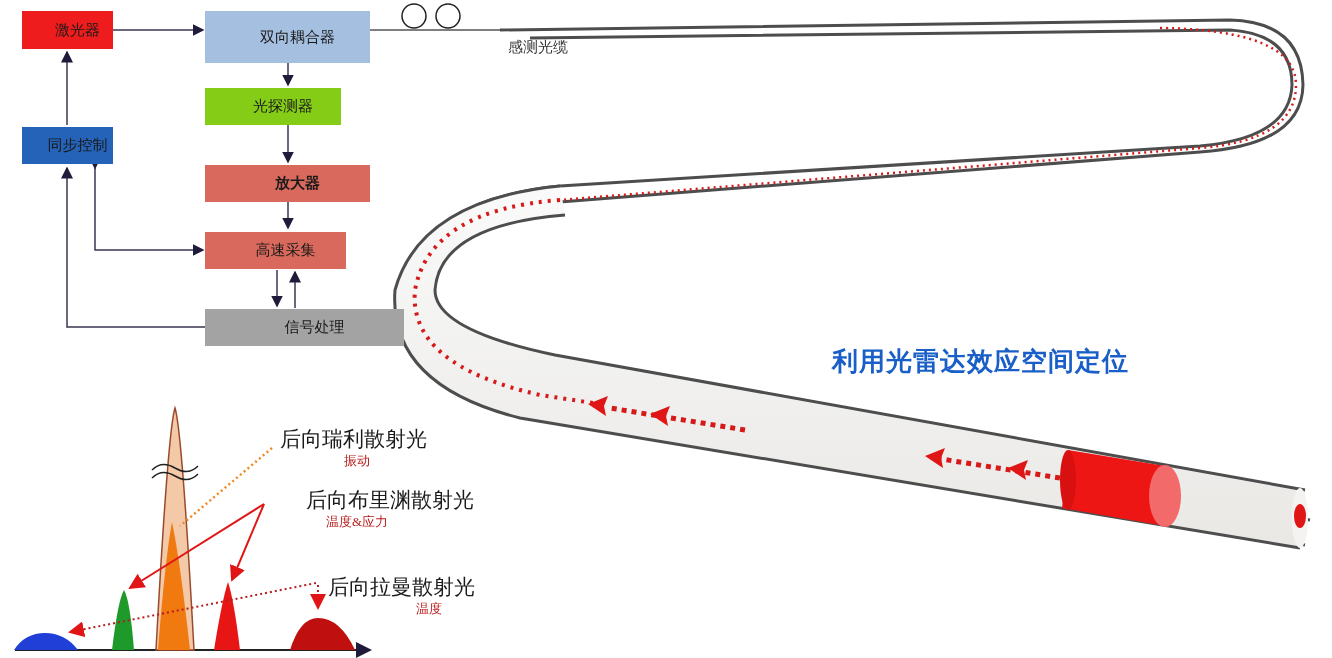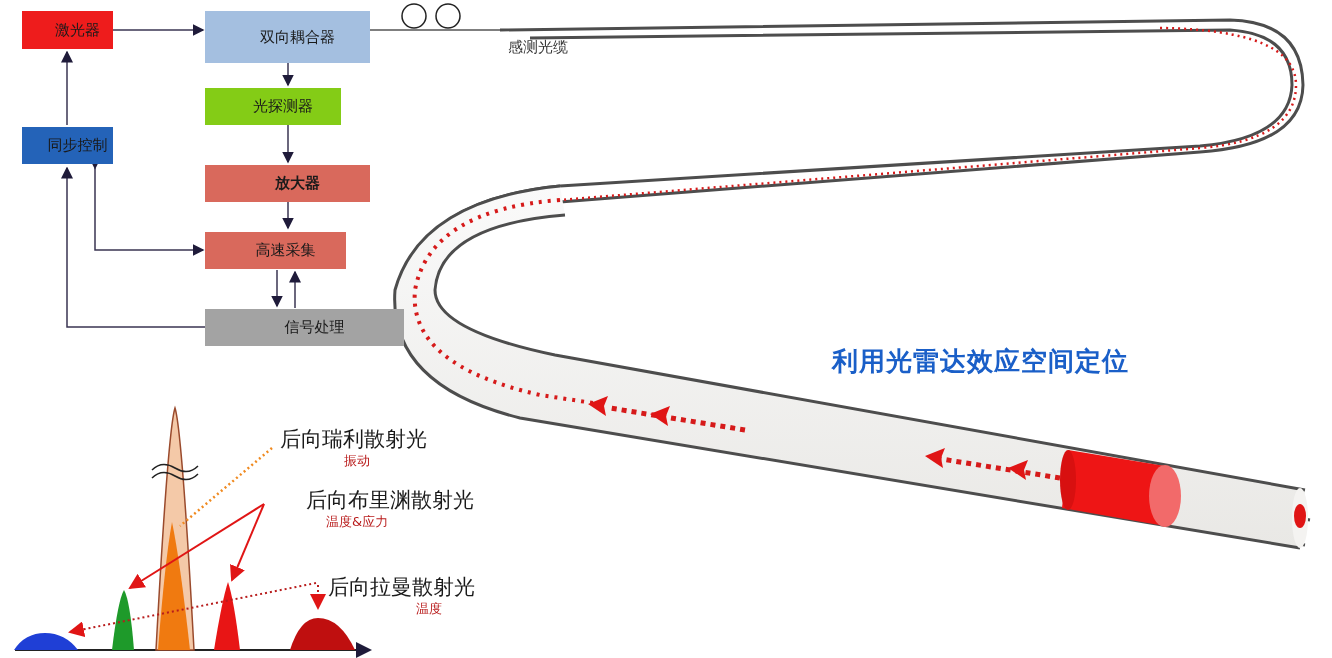--- a/index.html
+++ b/index.html
@@ -126,15 +126,15 @@
 <div class="box" style="left:22px;top:127px;width:91px;height:37px;background:#2463b8;">
   <span>同步控制</span>
 </div>
 
 <div class="label" style="left:508px;top:38px;font-size:15px;color:#333;">感测光缆</div>
 <div class="title">利用光雷达效应空间定位</div>
 
 <div class="label big-lbl" style="left:280px;top:425px;">后向瑞利散射光</div>
 <div class="label sub-lbl" style="left:344px;top:452px;">振动</div>
 <div class="label big-lbl" style="left:274px;top:486px;margin-left:32px;">后向布里渊散射光</div>
-<div class="label sub-lbl" style="left:326px;top:513px;">温度&amp;应力</div>
+<div class="label sub-lbl" style="left:326px;top:513px;font-family:Liberation Serif, serif;">温度&amp;应力</div>
 <div class="label big-lbl" style="left:328px;top:573px;">后向拉曼散射光</div>
 <div class="label sub-lbl" style="left:388px;top:600px;margin-left:28px;">温度</div>
 
 </body></html>

